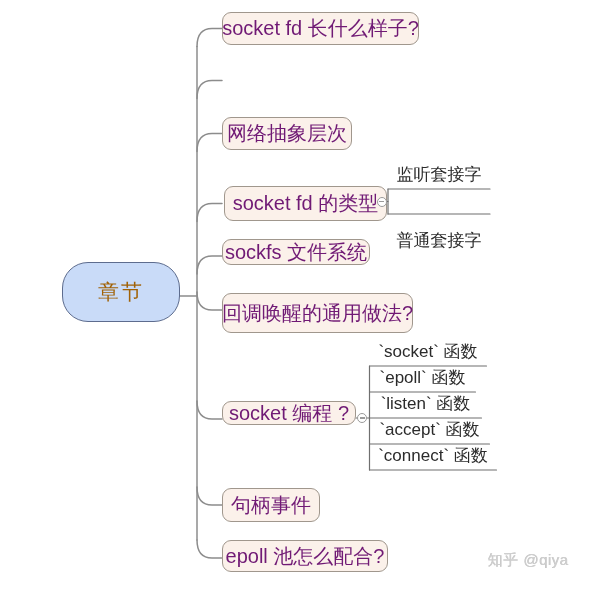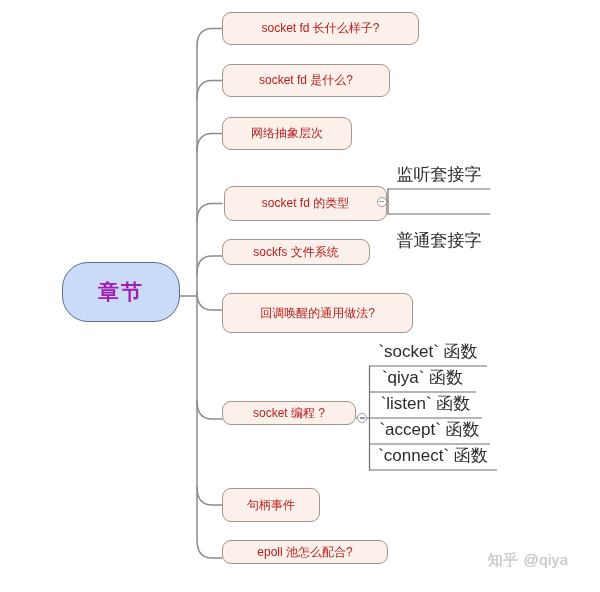--- a/index.html
+++ b/index.html
@@ -5,27 +5,27 @@
   html,body{margin:0;padding:0;background:#fff;}
   #canvas{
     position:relative;width:600px;height:592px;background:#ffffff;overflow:hidden;
     font-family:"Liberation Sans","DejaVu Sans",sans-serif;
   }
   #connectors{position:absolute;left:0;top:0;width:600px;height:592px;}
   .topic{
     position:absolute;box-sizing:border-box;
     background:#fbf1ea;border:1.5px solid #a0978d;border-radius:9px;
     display:flex;align-items:center;justify-content:center;
-    font-size:12px;color:#b91c1c;white-space:nowrap;cursor:pointer;
+    font-size:20px;color:#701a75;white-space:nowrap;cursor:pointer;
   }
   .root-topic{
     position:absolute;box-sizing:border-box;
     background:#c9dbf8;border:1.5px solid #5d6c8e;border-radius:26px;
     display:flex;align-items:center;justify-content:center;
-    font-size:21px;font-weight:700;color:#a21caf;letter-spacing:2px;cursor:pointer;
+    font-size:21px;font-weight:400;color:#a16207;letter-spacing:2px;cursor:pointer;
   }
   .subtopic{
     position:absolute;box-sizing:border-box;height:21px;
     display:flex;align-items:flex-end;justify-content:center;
     font-size:17px;color:#2b2b2b;white-space:nowrap;cursor:pointer;
     padding-bottom:3px;
   }
   .collapse-dot{
     position:absolute;width:10px;height:10px;box-sizing:border-box;
     background:#ffffff;border:1.2px solid #9a9a9a;border-radius:50%;
@@ -75,47 +75,46 @@
       <path d="M 369.5 418 L 481.5 418"></path>
       <path d="M 369.5 444 L 489.5 444"></path>
       <path d="M 369.5 470 L 496.5 470"></path>
     </g>
   </svg>
 
   <div class="root-topic" style="left:62px;top:262px;width:118px;height:60px;">章节</div>
 
   <div class="topic" style="left:222px;top:12px;width:197px;height:33px;">socket fd 长什么样子?</div>
 
-  <div class="topic" style="left:222px;top:64px;width:168px;height:33px;">socket fd 是什么?</div>
 
   <div class="topic" style="left:222px;top:117px;width:130px;height:33px;">网络抽象层次</div>
 
   <div class="topic" style="left:224px;top:186px;width:163px;height:35px;">socket fd 的类型</div>
 
   <div class="topic" style="left:222px;top:239px;width:148px;height:26px;">sockfs 文件系统</div>
 
   <div class="topic" style="left:222px;top:293px;width:191px;height:40px;">回调唤醒的通用做法?</div>
 
   <div class="topic" style="left:222px;top:401px;width:134px;height:24px;">socket 编程 ?</div>
 
   <div class="topic" style="left:222px;top:488px;width:98px;height:34px;">句柄事件</div>
 
-  <div class="topic" style="left:222px;top:540px;width:166px;height:24px;">epoll 池怎么配合?</div>
+  <div class="topic" style="left:222px;top:540px;width:166px;height:32px;">epoll 池怎么配合?</div>
 
   <div class="collapse-dot" style="left:376.5px;top:196.5px;">
     <span class="minus-bar"></span>
   </div>
   <div class="collapse-dot" style="left:357px;top:413px;">
     <span class="minus-bar"></span>
   </div>
 
   <div class="subtopic" style="left:388px;top:168px;width:102px;">监听套接字</div>
   <div class="subtopic" style="left:388px;top:193px;width:102px;margin-top:41px;">普通套接字</div>
 
   <div class="subtopic" style="left:369.5px;top:345px;width:117px;">`socket` 函数</div>
-  <div class="subtopic" style="left:369.5px;top:371px;width:106px;">`qiya` 函数</div>
+  <div class="subtopic" style="left:369.5px;top:371px;width:106px;">`epoll` 函数</div>
   <div class="subtopic" style="left:369.5px;top:397px;width:112px;">`listen` 函数</div>
   <div class="subtopic" style="left:369.5px;top:423px;width:120px;">`accept` 函数</div>
   <div class="subtopic" style="left:369.5px;top:449px;width:127px;">`connect` 函数</div>
 
   <div class="watermark">知乎 @qiya</div>
 
 </div>
 
 </body></html>

